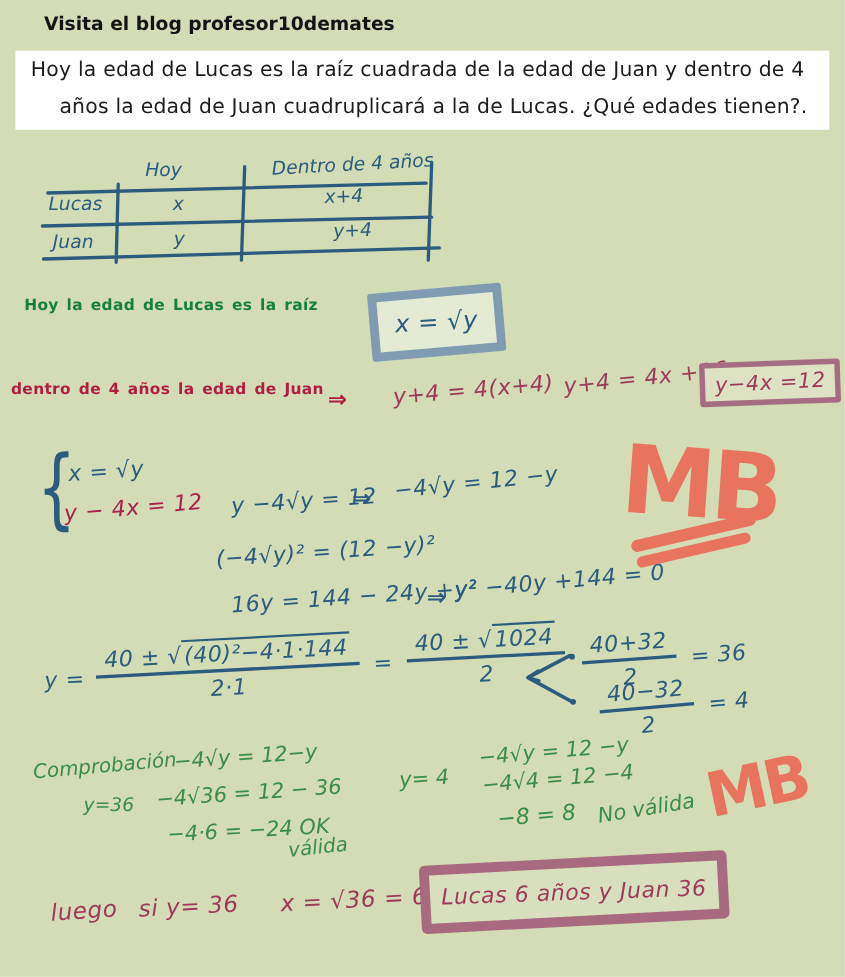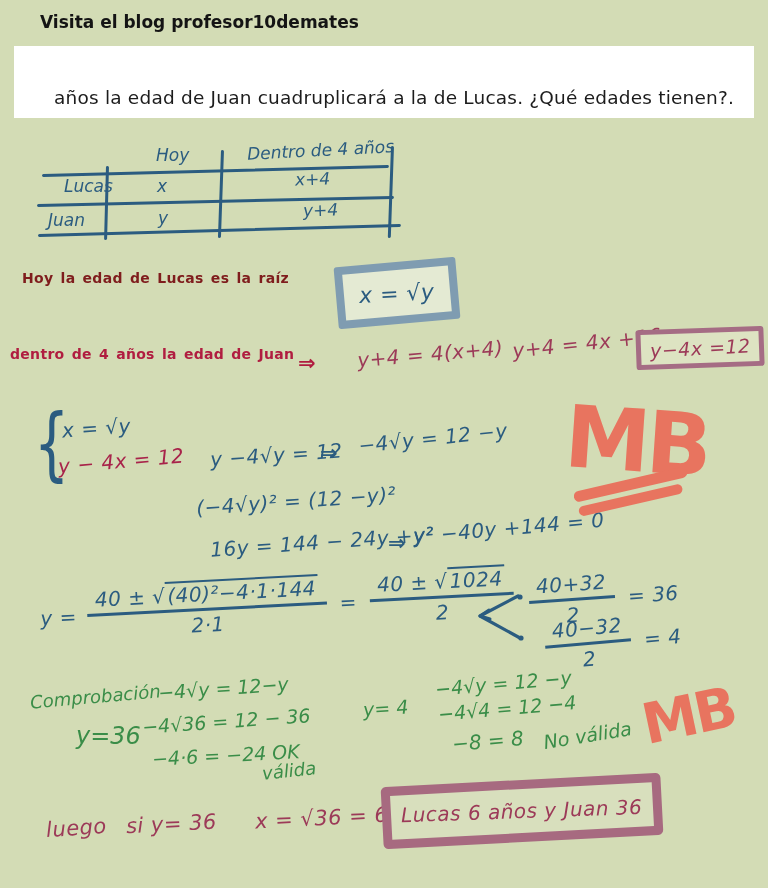--- a/index.html
+++ b/index.html
@@ -6,21 +6,21 @@
   .page{position:relative;width:768px;height:888px;background:#d3dcb5;overflow:hidden;
         font-family:"DejaVu Sans", sans-serif;}
   .abs{position:absolute;white-space:nowrap;}
   
   .hdr{font-weight:bold;font-size:17px;color:#141414;}
   
   .problem-box{left:14px;top:46px;width:740px;height:72px;background:#ffffff;}
   .problem-line{font-size:18.5px;color:#1c1c1c;letter-spacing:.2px;}
   
   .blue{color:#2b5c80;}
-  .navy{color:#7f1d1d;}
+  .navy{color:#15803d;}
   .crimson{color:#b01d40;}
   .maroon{color:#9c3a58;}
   .green{color:#3a8d48;}
   
   .hw{font-style:italic;font-size:20px;letter-spacing:.5px;}
   .hw-sm{font-style:italic;font-size:17px;}
   .boldnote{font-weight:bold;font-size:14px;line-height:21px;letter-spacing:.3px;word-spacing:2px;}
   
   .line-h{height:2.6px;background:#2b5c80;border-radius:2px;transform-origin:left center;}
   .line-v{width:2.6px;background:#2b5c80;border-radius:2px;transform-origin:top center;}
@@ -43,35 +43,36 @@
   .arrow-hw{font-weight:bold;font-size:21px;}
 </style>
 </head>
 <body>
 
 <div class="page">
 
   <div class="abs hdr" style="left:40px;top:12px;">Visita el blog profesor10demates</div>
 
   <div class="abs problem-box">
+    <div class="abs problem-line" style="left:14px;top:7px;">Hoy la edad de Lucas es la raíz cuadrada de la edad de Juan y dentro de 4</div>
     <div class="abs problem-line" style="left:14px;top:41px;margin-left:26px;">años la edad de Juan cuadruplicará a la de Lucas. ¿Qué edades tienen?.</div>
   </div>
 
   <div>
     <div class="abs line-h" style="left:42px;top:174px;width:347px;transform:rotate(-1.5deg);"></div>
     <div class="abs line-h" style="left:37px;top:204px;width:357px;transform:rotate(-1.3deg);"></div>
     <div class="abs line-h" style="left:38px;top:234px;width:363px;transform:rotate(-1.6deg);"></div>
     <div class="abs line-v" style="left:106px;top:166px;height:74px;transform:rotate(1.5deg);"></div>
     <div class="abs line-v" style="left:221px;top:150px;height:88px;transform:rotate(2deg);"></div>
     <div class="abs line-v" style="left:391px;top:146px;height:92px;transform:rotate(2deg);"></div>
 
-    <div class="abs hw-sm blue" style="left:156px;top:145px;">Hoy</div>
+    <div class="abs hw-sm blue" style="left:132px;top:145px;">Hoy</div>
     <div class="abs hw-sm blue" style="left:247px;top:140px;transform:rotate(-3deg);">Dentro de 4 años</div>
 
-    <div class="abs hw-sm blue" style="left:44px;top:176px;margin-left:20px;">Lucas</div>
+    <div class="abs hw-sm blue" style="left:44px;top:176px;">Lucas</div>
     <div class="abs hw-sm blue" style="left:157px;top:176px;">x</div>
     <div class="abs hw-sm blue" style="left:295px;top:169px;transform:rotate(-2deg);">x+4</div>
 
     <div class="abs hw-sm blue" style="left:48px;top:210px;">Juan</div>
     <div class="abs hw-sm blue" style="left:158px;top:208px;">y</div>
     <div class="abs hw-sm blue" style="left:303px;top:200px;transform:rotate(-2deg);">y+4</div>
   </div>
 
   <div class="abs boldnote navy" style="left:22px;top:268px;">Hoy la edad de Lucas es la raíz</div>
   <div class="abs arrow-hw blue" style="left:350px;top:286px;">⇒</div>
@@ -133,21 +134,21 @@
   <div class="abs hw blue" style="left:540px;top:614px;transform:rotate(-5deg);display:flex;align-items:center;">
     <span class="frac">
       <span class="num">40−32</span>
       <span class="den">2</span>
     </span>
     <span style="margin-left:8px;">= 4</span>
   </div>
 
   <div class="abs hw-sm green" style="left:30px;top:686px;font-size:18px;transform:rotate(-5deg);">Comprobación</div>
   <div class="abs hw-sm green" style="left:158px;top:677px;font-size:19px;transform:rotate(-4deg);">−4√y = 12−y</div>
-  <div class="abs hw-sm green" style="left:76px;top:722px;font-size:24px;">y=36</div>
+  <div class="abs hw-sm green" style="left:76px;top:722px;font-size:17px;">y=36</div>
   <div class="abs hw-sm green" style="left:142px;top:710px;font-size:19px;transform:rotate(-4deg);">−4√36 = 12 − 36</div>
   <div class="abs hw-sm green" style="left:152px;top:744px;font-size:19px;transform:rotate(-3deg);">−4·6 = −24  OK</div>
   <div class="abs hw-sm green" style="left:262px;top:760px;font-size:18px;transform:rotate(-6deg);">válida</div>
 
   <div class="abs hw-sm green" style="left:435px;top:672px;font-size:19px;transform:rotate(-5deg);">−4√y = 12 −y</div>
   <div class="abs hw-sm green" style="left:363px;top:697px;font-size:19px;transform:rotate(-4deg);">y= 4</div>
   <div class="abs hw-sm green" style="left:438px;top:697px;font-size:19px;transform:rotate(-5deg);">−4√4 = 12 −4</div>
   <div class="abs hw-sm green" style="left:452px;top:729px;font-size:20px;transform:rotate(-5deg);">−8 = 8</div>
   <div class="abs hw-sm green" style="left:543px;top:724px;font-size:19px;transform:rotate(-9deg);">No válida</div>
 

